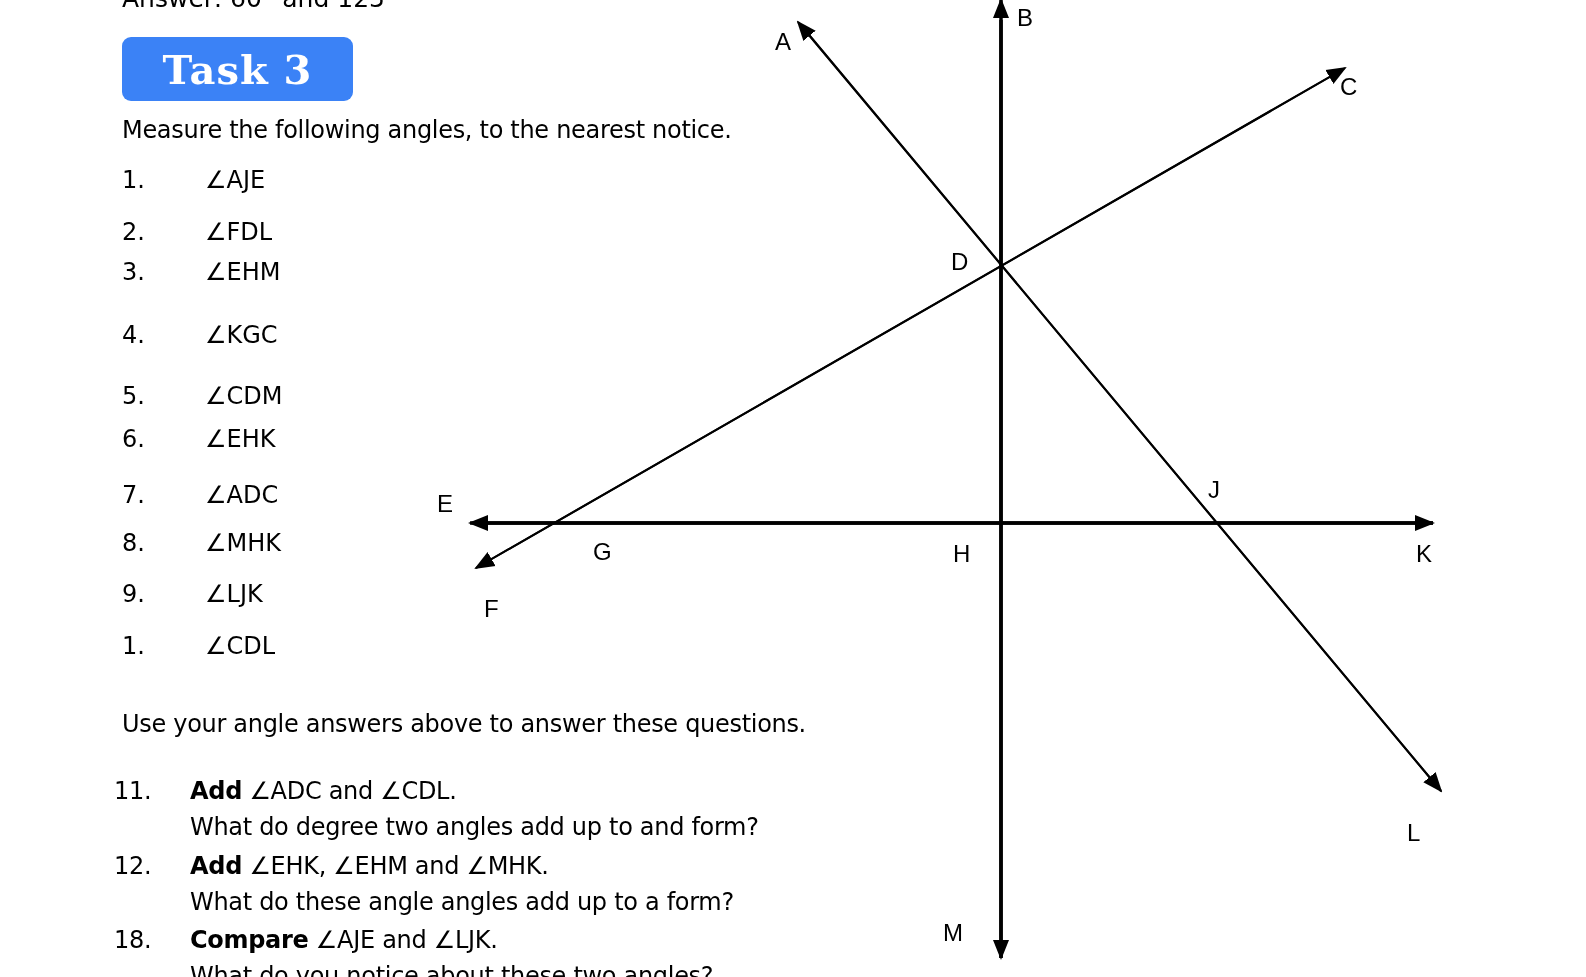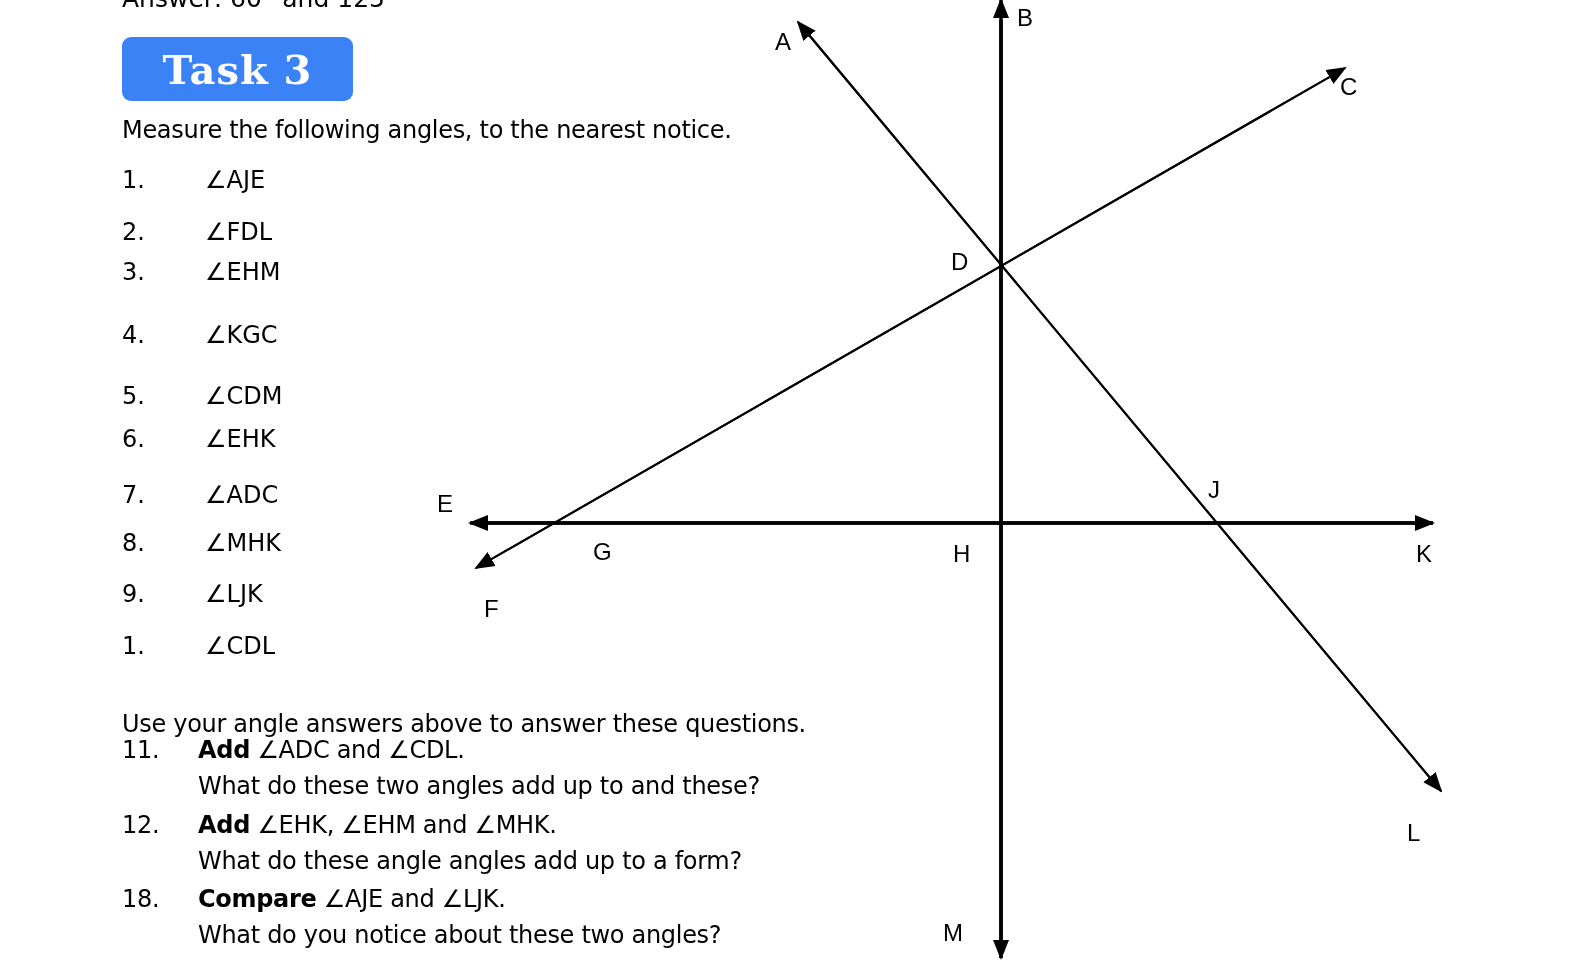--- a/index.html
+++ b/index.html
@@ -9,21 +9,21 @@
   .cutoff { left: 122px; top: -16px; font-size: 25px; white-space: nowrap; }
   .task-badge { left: 122px; top: 37px; width: 231px; height: 64px; background: #3b82f6;
                 border-radius: 9px; color: #fff; display: flex; align-items: center; justify-content: center;
                 font-family: "DejaVu Serif", serif; font-weight: bold; font-size: 40px; letter-spacing: 1px; }
   .instr { left: 122px; top: 116px; font-size: 24px; white-space: nowrap; letter-spacing: -0.3px; }
   .instr b { font-weight: normal; }
   .q { position: absolute; left: 122px; font-size: 24px; white-space: nowrap; }
   .q .num { display: inline-block; width: 76px; }
   .q .ang { display: inline-block; margin-left: 7px; }
   .sub { left: 122px; top: 698px; font-size: 24px; white-space: nowrap; letter-spacing: -0.3px; margin-top: 12px; }
-  .qq { position: absolute; left: 122px; font-size: 24px; white-space: nowrap; letter-spacing: -0.3px; }
+  .qq { position: absolute; left: 114px; font-size: 24px; white-space: nowrap; letter-spacing: -0.3px; margin-top: 41px; }
   .qq .num { display: inline-block; width: 76px; }
   .qq b { font-weight: bold; }
   .qq .line2 { position: absolute; left: 76px; top: 36px; }
   svg.diagram { position: absolute; left: 0; top: 0; }
   .lbl { font-family: "Liberation Sans", sans-serif; font-size: 24px; fill: #000; }
 </style>
 </head>
 <body>
 
 <div class="abs cutoff">Answer:  60° and 125°</div>
@@ -47,21 +47,21 @@
   <div class="q" style="top:529px"><span class="num">8.</span><span class="ang">∠MHK</span></div>
   <div class="q" style="top:580px"><span class="num">9.</span><span class="ang">∠LJK</span></div>
   <div class="q" style="top:632px"><span class="num">1.</span><span class="ang">∠CDL</span></div>
 </div>
 
 <div class="abs sub">Use your angle answers above to answer these questions.</div>
 
 <div>
   <div class="qq" style="top:736px">
     <span class="num">11.</span><b>Add</b><span> ∠ADC and ∠CDL.</span>
-    <div class="line2">What do these two angles add up to and these?</div>
+    <div class="line2">What do degree two angles add up to and form?</div>
   </div>
   <div class="qq" style="top:811px">
     <span class="num">12.</span><b>Add</b><span> ∠EHK, ∠EHM and ∠MHK.</span>
     <div class="line2">What do these angle angles add up to a form?</div>
   </div>
   <div class="qq" style="top:885px">
     <span class="num">18.</span><b>Compare</b><span> ∠AJE and ∠LJK.</span>
     <div class="line2">What do you notice about these two angles?</div>
   </div>
 </div>

